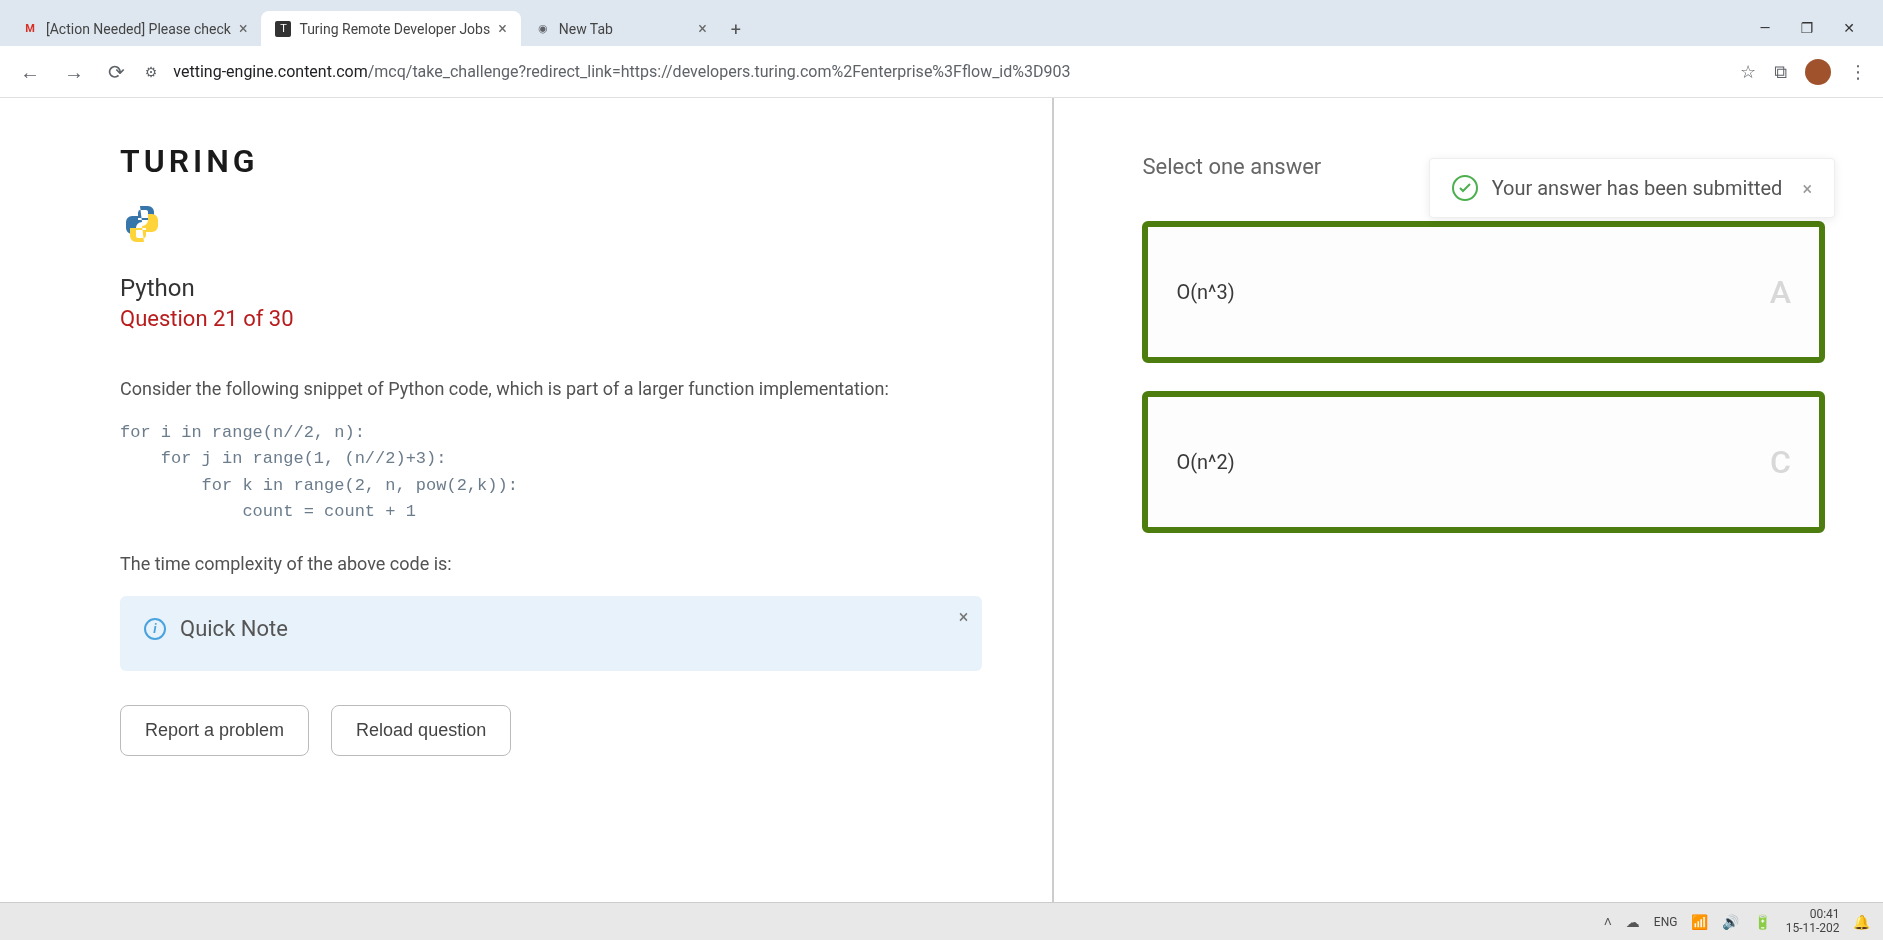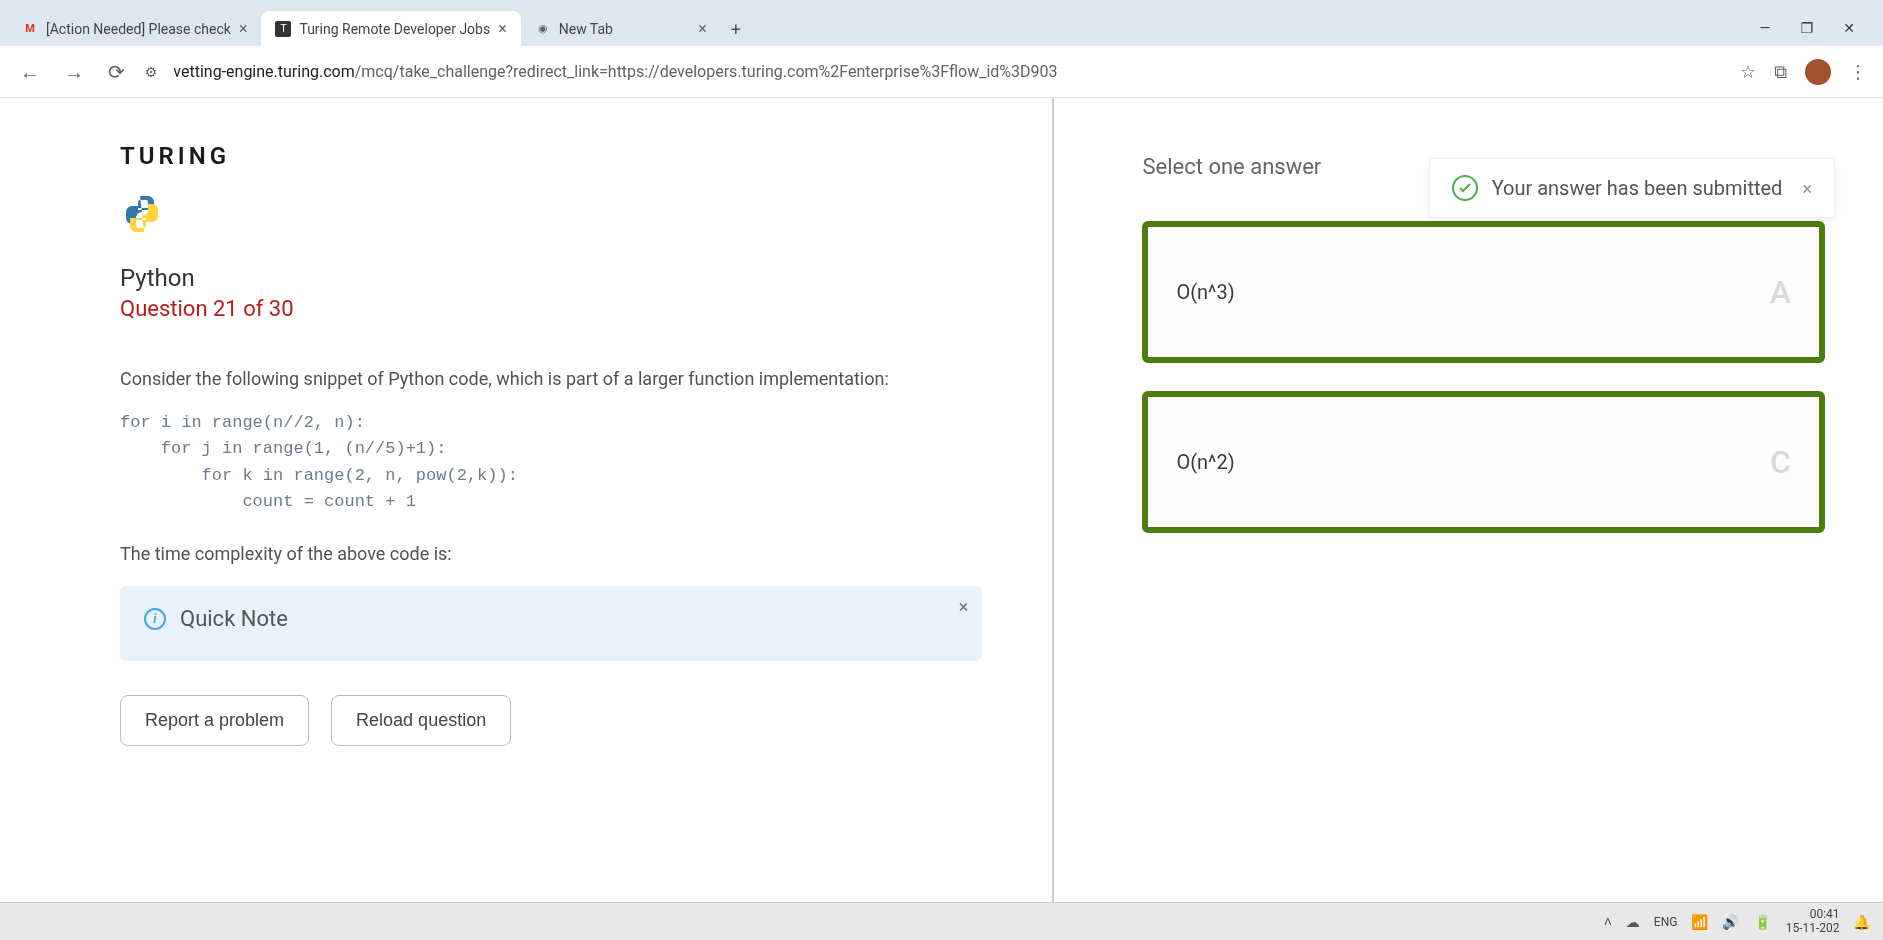--- a/index.html
+++ b/index.html
@@ -111,21 +111,21 @@
     position: relative;
   }
   .left-pane {
     width: 56%;
     padding: 44px 70px 24px 120px;
     border-right: 2px solid #ccc;
     display: flex;
     flex-direction: column;
   }
   .brand {
-    font-size: 24px;
+    font-size: 32px;
     font-weight: 600;
     letter-spacing: 4px;
     color: #1a1a1a;
     margin-bottom: 22px;
   }
   .lang-icon {
     width: 44px; height: 44px; margin-bottom: 28px;
   }
   .subject {
     font-size: 24px;
@@ -291,21 +291,21 @@
     <span>✕</span>
   </div>
 </div>
 
 <div class="address-row">
   <span class="nav-btn">←</span>
   <span class="nav-btn">→</span>
   <span class="nav-btn">⟳</span>
   <span class="site-setting-icon">⚙</span>
   <div class="url-text">
-    <span class="domain">vetting-engine.turing.com</span><span>/mcq/take_challenge?redirect_link=https://developers.turing.com%2Fenterprise%3Fflow_id%3D903</span>
+    <span class="domain">vetting-engine.content.com</span><span>/mcq/take_challenge?redirect_link=https://developers.turing.com%2Fenterprise%3Fflow_id%3D903</span>
   </div>
   <div class="addr-icons">
     <span>☆</span>
     <span>⧉</span>
     <span class="avatar"></span>
     <span>⋮</span>
   </div>
 </div>
 
 <div class="page">
@@ -317,21 +317,21 @@
         <path d="M20 4 h8 a6 6 0 0 1 6 6 v8 h-16 v-2 h10 v-6 a2 2 0 0 0 -2 -2 h-6 a2 2 0 0 0 -2 2 v4 h-6 a6 6 0 0 0 -6 6 v6 a6 6 0 0 0 6 6 h4 v-6 a6 6 0 0 1 6 -6" fill="#3776ab"></path>
         <path d="M24 40 h-8 a6 6 0 0 1 -6 -6 v-8 h16 v2 h-10 v6 a2 2 0 0 0 2 2 h6 a2 2 0 0 0 2 -2 v-4 h6 a6 6 0 0 0 6 -6 v-6 a6 6 0 0 0 -6 -6 h-4 v6 a6 6 0 0 1 -6 6" fill="#ffd43b"></path>
         <circle cx="17" cy="9" r="1.5" fill="#fff"></circle>
         <circle cx="27" cy="35" r="1.5" fill="#fff"></circle>
       </svg>
     </div>
     <div class="subject">Python</div>
     <div class="progress">Question 21 of 30</div>
     <div class="question-intro">Consider the following snippet of Python code, which is part of a larger function implementation:</div>
     <div class="code-block">for i in range(n//2, n):
-    for j in range(1, (n//5)+1):
+    for j in range(1, (n//2)+3):
         for k in range(2, n, pow(2,k)):
             count = count + 1</div>
     <div class="question-tail">The time complexity of the above code is:</div>
 
     <div class="note-box">
       <span class="note-close">×</span>
       <div class="note-title-row">
         <span class="info-icon">i</span>
         <span class="note-title">Quick Note</span>
       </div>

